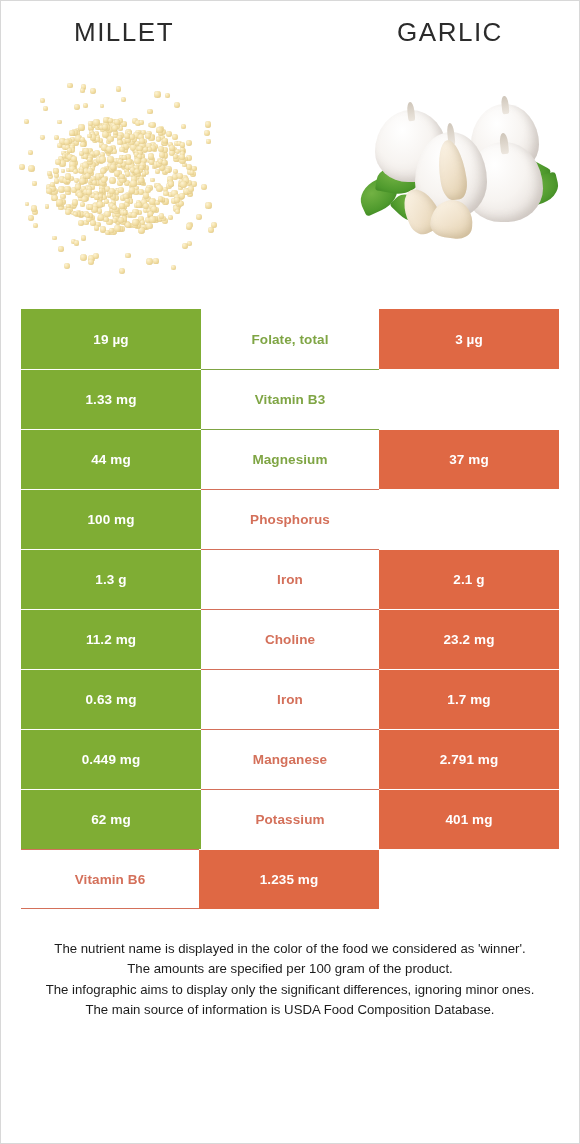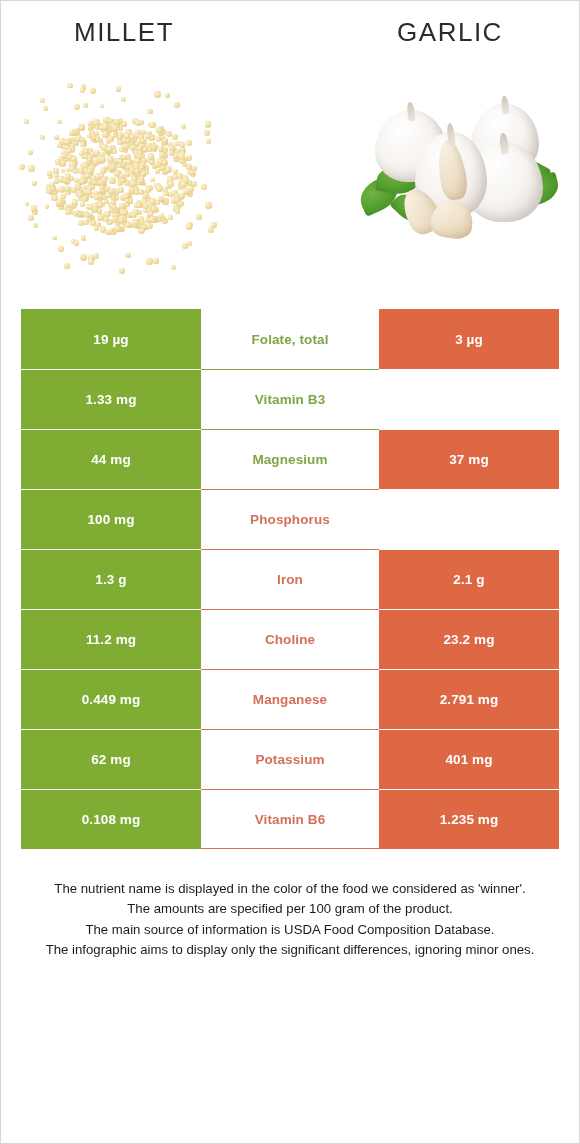--- a/index.html
+++ b/index.html
@@ -892,36 +892,40 @@
         <div class="cell cell-left">1.3 g</div>
         <div class="cell cell-mid">Iron</div>
         <div class="cell cell-right">2.1 g</div>
       </div>
       <div class="row win-right">
         <div class="cell cell-left">11.2 mg</div>
         <div class="cell cell-mid">Choline</div>
         <div class="cell cell-right">23.2 mg</div>
       </div>
       <div class="row win-right">
+        <div class="cell cell-left">0.63 mg</div>
+        <div class="cell cell-mid">Iron</div>
+        <div class="cell cell-right">1.7 mg</div>
+      </div>
+      <div class="row win-right">
         <div class="cell cell-left">0.449 mg</div>
         <div class="cell cell-mid">Manganese</div>
         <div class="cell cell-right">2.791 mg</div>
       </div>
       <div class="row win-right">
         <div class="cell cell-left">62 mg</div>
         <div class="cell cell-mid">Potassium</div>
         <div class="cell cell-right">401 mg</div>
       </div>
       <div class="row win-right">
-        <div class="cell cell-left">0.108 mg</div>
         <div class="cell cell-mid">Vitamin B6</div>
         <div class="cell cell-right">1.235 mg</div>
       </div>
     </div>
 
   <div class="footer">
     <p>The nutrient name is displayed in the color of the food we considered as 'winner'.</p>
     <p>The amounts are specified per 100 gram of the product.</p>
+    <p>The infographic aims to display only the significant differences, ignoring minor ones.</p>
     <p>The main source of information is USDA Food Composition Database.</p>
-    <p>The infographic aims to display only the significant differences, ignoring minor ones.</p>
   </div>
 
 </div>
 
 </body></html>

